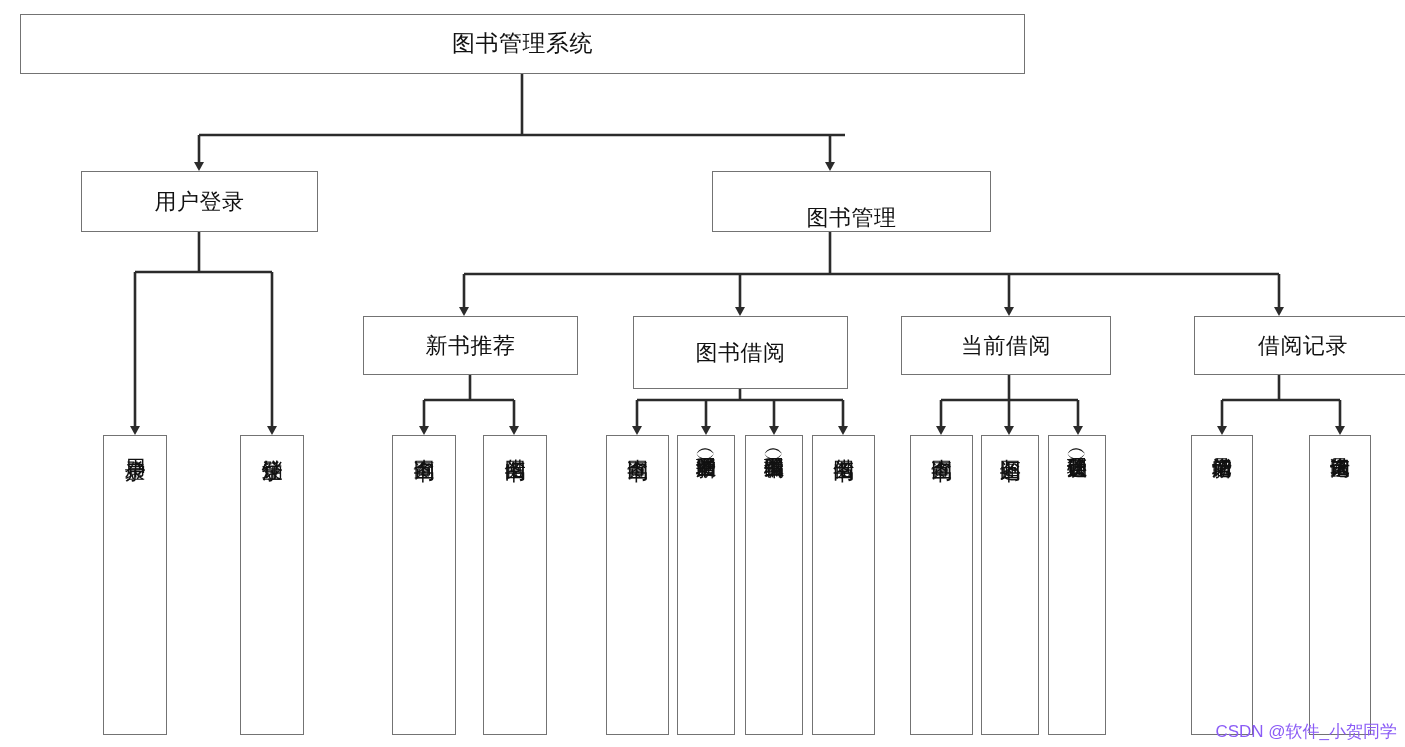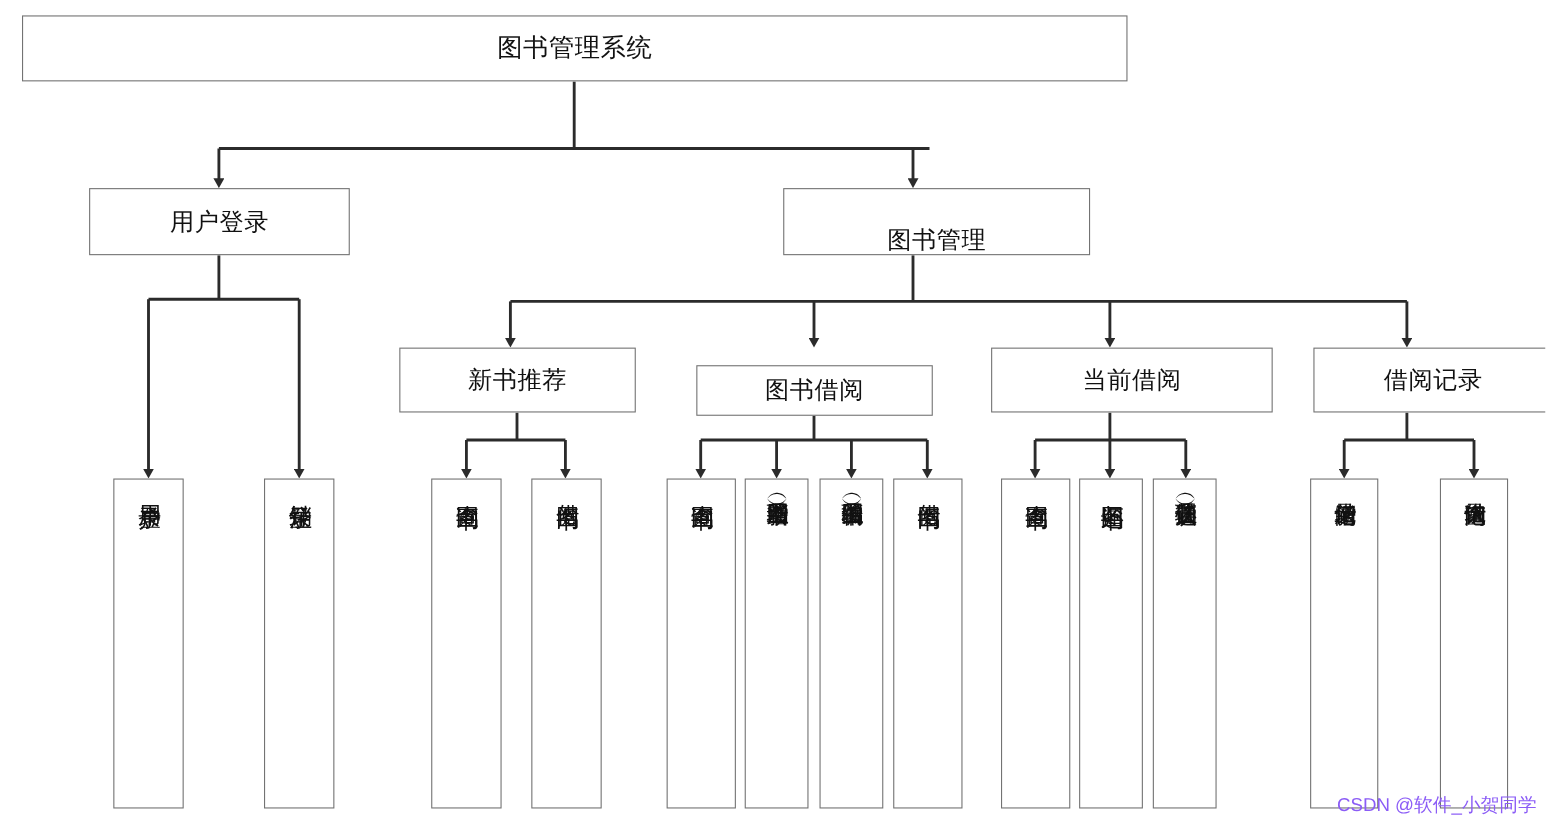--- a/index.html
+++ b/index.html
@@ -143,24 +143,24 @@
   <div class="node horiz" style="left:81px; top:171px; width:237px; height:61px;">
     <span class="node-label">用户登录</span>
   </div>
   <div class="node horiz" style="left:712px; top:171px; width:279px; height:61px;align-items:flex-end;">
     <span class="node-label">图书管理</span>
   </div>
 
   <div class="node horiz" style="left:363px; top:316px; width:215px; height:59px;">
     <span class="node-label">新书推荐</span>
   </div>
-  <div class="node horiz" style="left:633px; top:332px; width:215px; height:46px;">
+  <div class="node horiz" style="left:633px; top:316px; width:215px; height:73px;">
     <span class="node-label">图书借阅</span>
   </div>
-  <div class="node horiz" style="left:901px; top:316px; width:256px; height:59px;">
+  <div class="node horiz" style="left:901px; top:316px; width:210px; height:59px;">
     <span class="node-label">当前借阅</span>
   </div>
   <div class="node horiz" style="left:1170px; top:316px; width:218px; height:59px;margin-left:24px;">
     <span class="node-label">借阅记录</span>
   </div>
 
   <div class="node vert" style="left:103px; top:435px; width:64px; height:300px;">
     <span class="node-label">用户登录</span>
   </div>
   <div class="node vert" style="left:240px; top:435px; width:64px; height:300px;">

